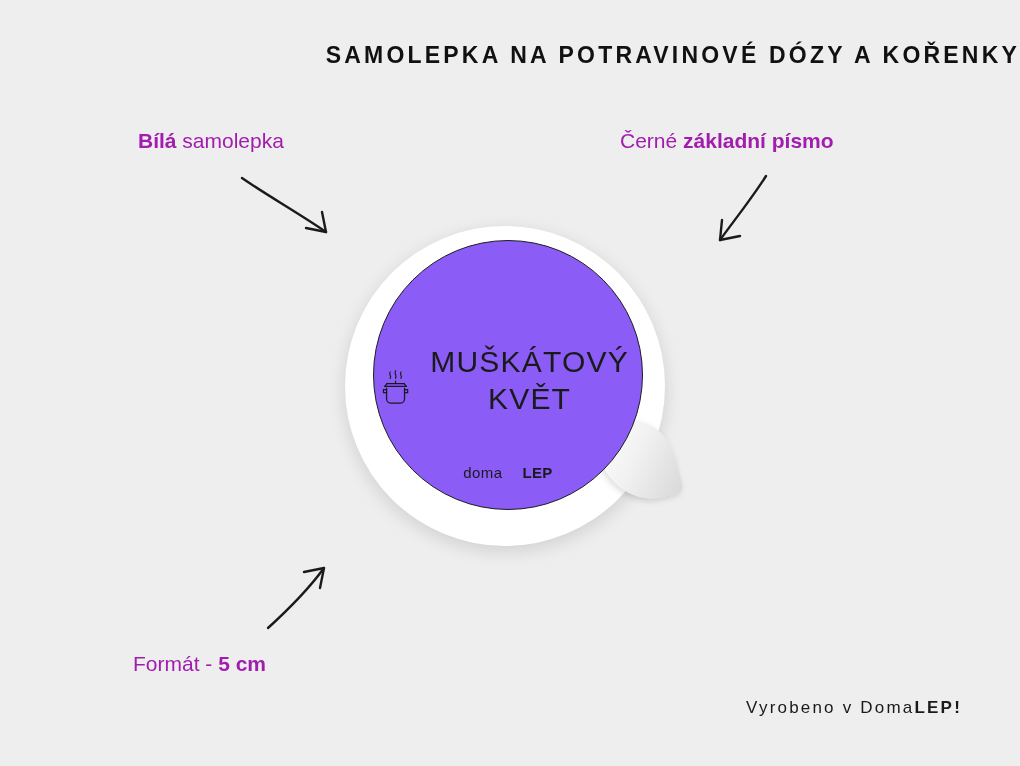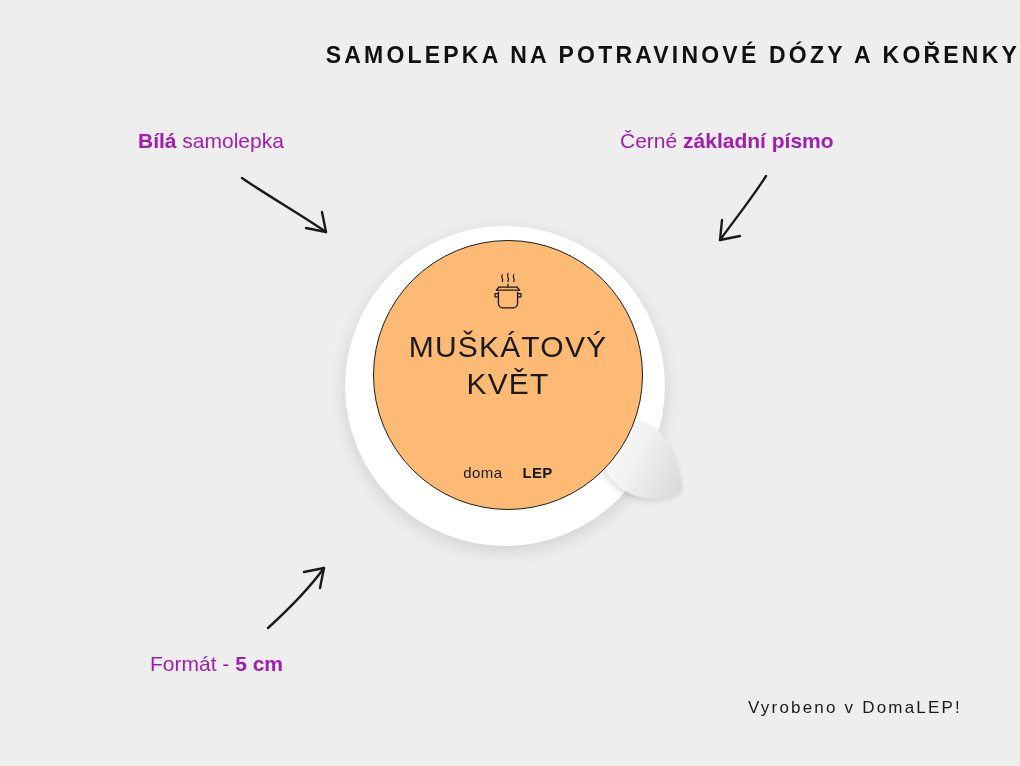--- a/index.html
+++ b/index.html
@@ -35,21 +35,21 @@
     position: absolute;
     font-size: 21px;
     color: #a21caf;
     white-space: nowrap;
   }
   .callout .b { font-weight: bold; }
   .callout .n { font-weight: normal; }
 
   #callout-white   { top: 129px; left: 138px; }
   #callout-font    { top: 129px; left: 620px; text-align: center; }
-  #callout-format  { top: 652px; left: 150px; }
+  #callout-format  { top: 652px; left: 133px; }
 
   
   #arrow-layer {
     position: absolute;
     inset: 0;
     width: 1020px;
     height: 766px;
     pointer-events: none;
   }
 
@@ -81,24 +81,24 @@
     border-radius: 0 60% 8px 70%;
     transform: rotate(-14deg);
     box-shadow: -2px 2px 6px rgba(0,0,0,0.14);
   }
   #sticker-face {
     position: absolute;
     left: 28px; top: 14px;
     width: 268px;
     height: 268px;
     border-radius: 50%;
-    background: #fdba74;
+    background: #8b5cf6;
     border: 1.6px solid #1d1d1d;
     display: flex;
-    flex-direction: column;
+    flex-direction: row;
     align-items: center;
     justify-content: flex-start;
   }
   #pot-icon {
     margin-top: 30px;
     width: 46px;
     height: 46px;
   }
   #sticker-title {
     margin-top: 12px;
@@ -126,21 +126,21 @@
   
   #footer-note {
     position: absolute;
     right: 58px;
     bottom: 48px;
     font-size: 17px;
     letter-spacing: 2.2px;
     color: #1a1a1a;
     white-space: nowrap;
   }
-  #footer-note .heavy { font-weight: normal; text-align: center; }
+  #footer-note .heavy { font-weight: bold; text-align: center; }
 </style>
 </head>
 <body>
 
 <div id="page-title">SAMOLEPKA NA POTRAVINOVÉ DÓZY A KOŘENKY</div>
 
 <div class="callout" id="callout-white">
   <span class="b">Bílá</span><span class="n"> samolepka</span>
 </div>
 

